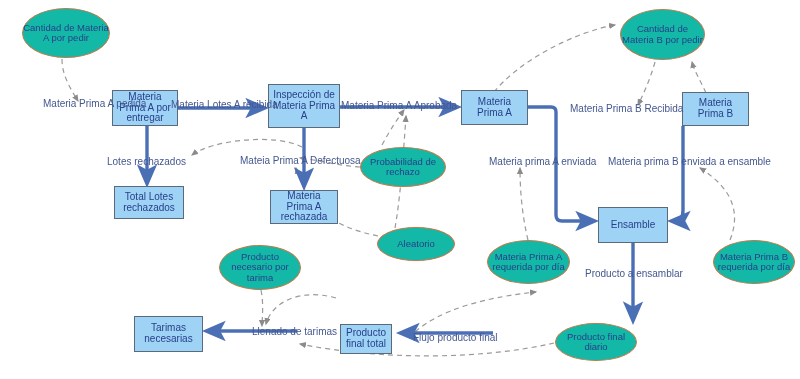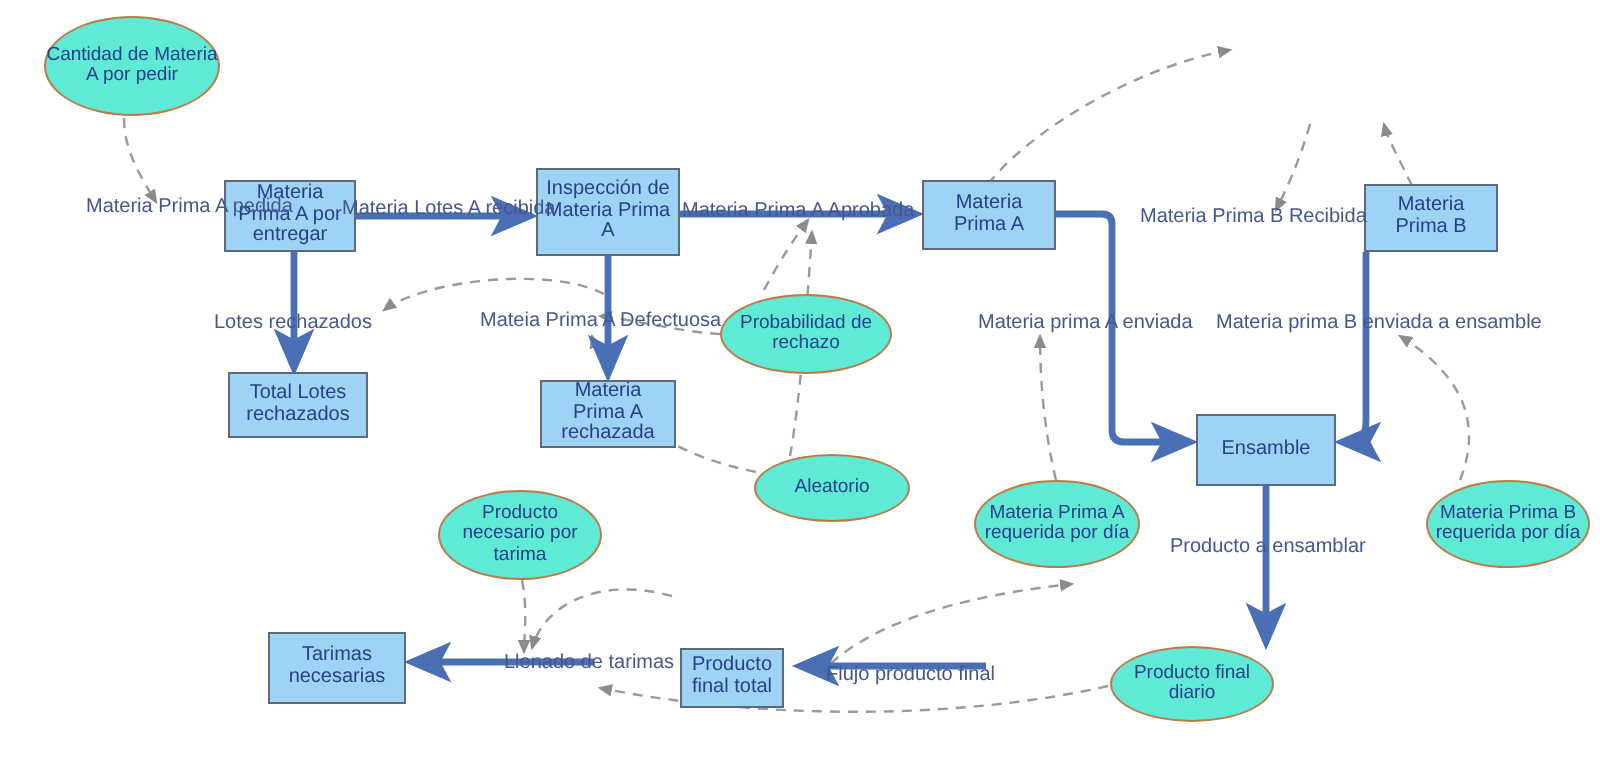--- a/index.html
+++ b/index.html
@@ -1,21 +1,21 @@
 <!DOCTYPE html>
 <html><head>
 <meta charset="utf-8">
 <style>
   html,body{margin:0;padding:0;background:#ffffff;}
   body{width:800px;height:379px;overflow:hidden;font-family:"Liberation Sans",sans-serif;}
   #stage{position:relative;width:800px;height:379px;background:#fff;}
   svg.layer{position:absolute;left:0;top:0;width:800px;height:379px;}
   .node{position:absolute;box-sizing:border-box;display:flex;align-items:center;justify-content:center;text-align:center;color:#27408b;line-height:1.08;}
   .stock{background:#9fd3f5;border:1.4px solid #5a6a7a;font-size:10px;padding:1px 2px;}
-  .aux{background:#5eead4;border:1.2px solid #c07a48;border-radius:50%;font-size:9.5px;}
+  .aux{background:#14b8a6;border:1.2px solid #c07a48;border-radius:50%;font-size:9.5px;}
   .flowlabel{position:absolute;color:#44578f;font-size:10px;white-space:nowrap;line-height:1;}
 </style>
 </head>
 <body>
 
 <div id="stage">
 
   <svg class="layer" viewBox="0 0 800 379">
     <defs>
       <marker id="ah" markerWidth="9" markerHeight="9" refX="5.5" refY="3" orient="auto">
@@ -79,20 +79,21 @@
   <div class="node stock" style="left:682px;top:92px;width:67px;height:34px;">Materia Prima B</div>
 
   <div class="node stock" style="left:598px;top:207px;width:70px;height:36px;">Ensamble</div>
 
   <div class="node stock" style="left:134px;top:316px;width:69px;height:36px;">Tarimas necesarias</div>
 
   <div class="node stock" style="left:340px;top:324px;width:52px;height:30px;">Producto final total</div>
 
   <div class="node aux" style="left:22px;top:8px;width:88px;height:50px;">Cantidad de Materia A por pedir</div>
 
+  <div class="node aux" style="left:620px;top:9px;width:85px;height:51px;">Cantidad de Materia B por pedir</div>
 
   <div class="node aux" style="left:360px;top:147px;width:86px;height:40px;">Probabilidad de rechazo</div>
 
   <div class="node aux" style="left:377px;top:227px;width:78px;height:34px;">Aleatorio</div>
 
   <div class="node aux" style="left:487px;top:240px;width:83px;height:44px;">Materia Prima A requerida por día</div>
 
   <div class="node aux" style="left:713px;top:240px;width:82px;height:44px;">Materia Prima B requerida por día</div>
 
   <div class="node aux" style="left:219px;top:245px;width:82px;height:45px;">Producto necesario por tarima</div>

